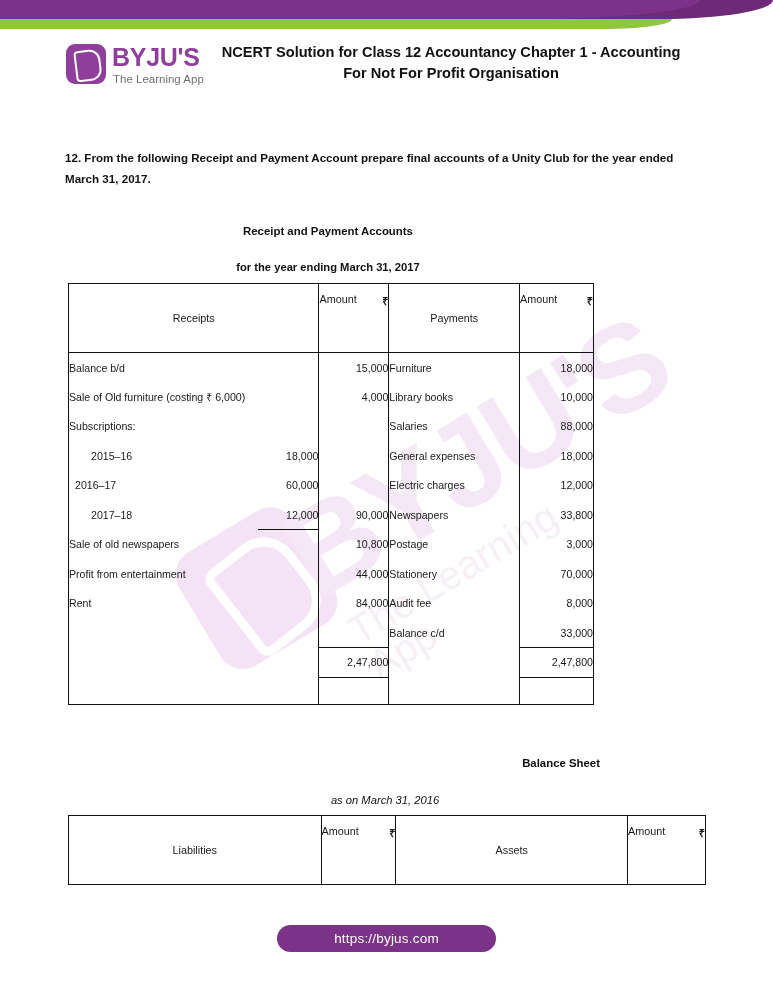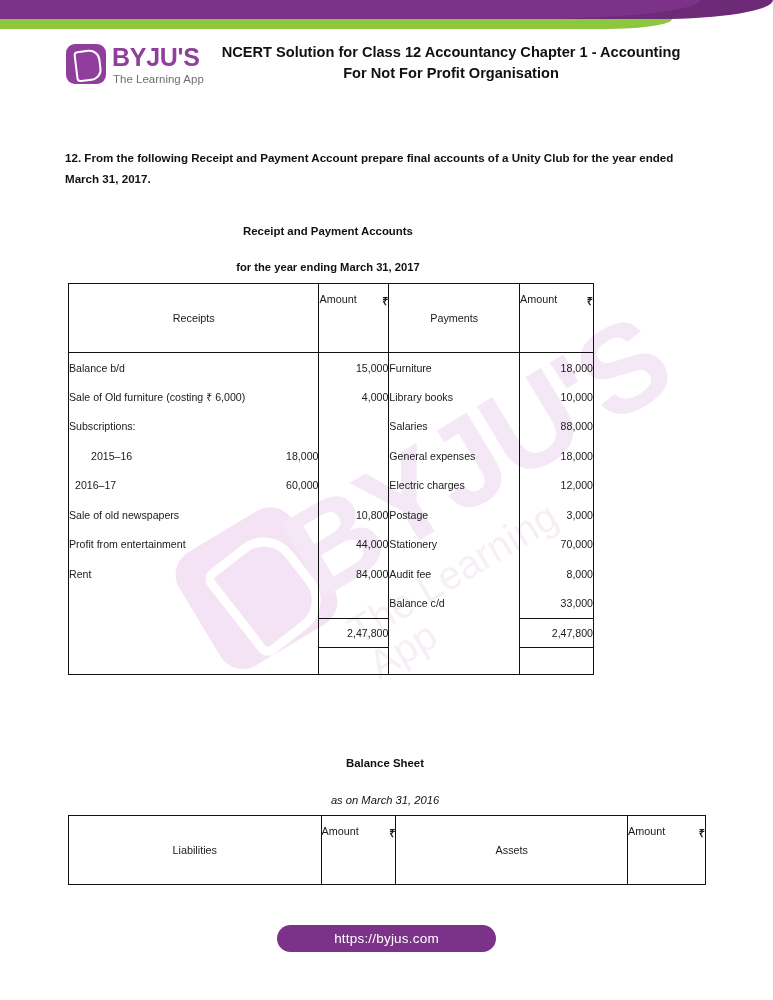--- a/index.html
+++ b/index.html
@@ -364,20 +364,27 @@
           <td class="cell-pad-r nb-t nb-b">18,000</td>
         </tr>
         <tr class="row-h">
           <td class="cell-pad-l nb-t nb-b nb-r" style="padding-left: 6px;">2016–17</td>
           <td class="inner-amt nb-t nb-b nb-l">60,000</td>
           <td class="cell-pad-r nb-t nb-b"></td>
           <td class="cell-pad-l nb-t nb-b">Electric charges</td>
           <td class="cell-pad-r nb-t nb-b">12,000</td>
         </tr>
         <tr class="row-h">
+          <td class="cell-pad-l nb-t nb-b nb-r" style="padding-left: 22px;">2017–18</td>
+          <td class="inner-amt nb-t nb-b nb-l underline-sub">12,000</td>
+          <td class="cell-pad-r nb-t nb-b">90,000</td>
+          <td class="cell-pad-l nb-t nb-b">Newspapers</td>
+          <td class="cell-pad-r nb-t nb-b">33,800</td>
+        </tr>
+        <tr class="row-h">
           <td class="cell-pad-l nb-t nb-b nb-r">Sale of old newspapers</td>
           <td class="inner-amt nb-t nb-b nb-l"></td>
           <td class="cell-pad-r nb-t nb-b">10,800</td>
           <td class="cell-pad-l nb-t nb-b">Postage</td>
           <td class="cell-pad-r nb-t nb-b">3,000</td>
         </tr>
         <tr class="row-h">
           <td class="cell-pad-l nb-t nb-b nb-r">Profit from entertainment</td>
           <td class="inner-amt nb-t nb-b nb-l"></td>
           <td class="cell-pad-r nb-t nb-b">44,000</td>
@@ -406,21 +413,21 @@
         </tr>
         <tr class="tail-row">
           <td colspan="2" style="border-top: none;"></td>
           <td></td>
           <td style="border-top: none;"></td>
           <td></td>
         </tr>
       </tbody>
   </table>
 
-  <div class="sheet-title" style="left:170px; top:757px; width:430px;">Balance Sheet</div>
+  <div class="sheet-title" style="left:170px; top:757px; width:430px;text-align:right;">Balance Sheet</div>
   <div class="sheet-sub italic" style="left:170px; top:794px; width:430px;">as on March 31, 2016</div>
 
   <table class="acct" style="left:68px; top:815px; width:638px;">
     <colgroup>
       <col style="width:253px">
       <col style="width:75px">
       <col style="width:232px">
       <col style="width:78px">
     </colgroup>
     <tbody>

